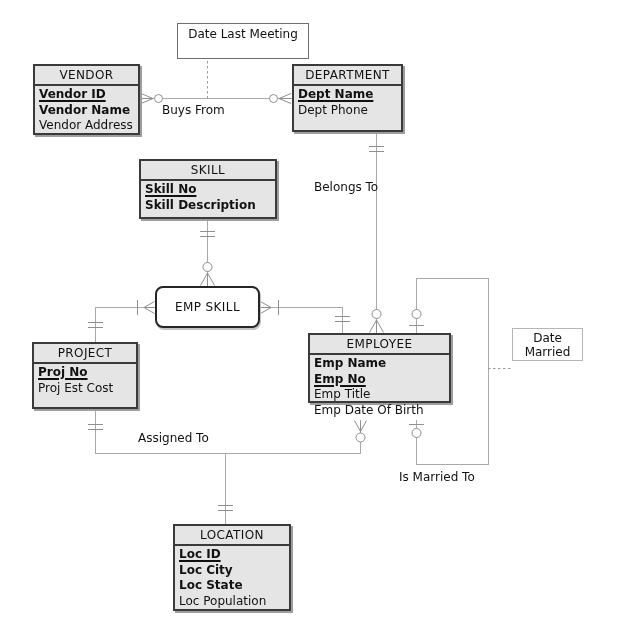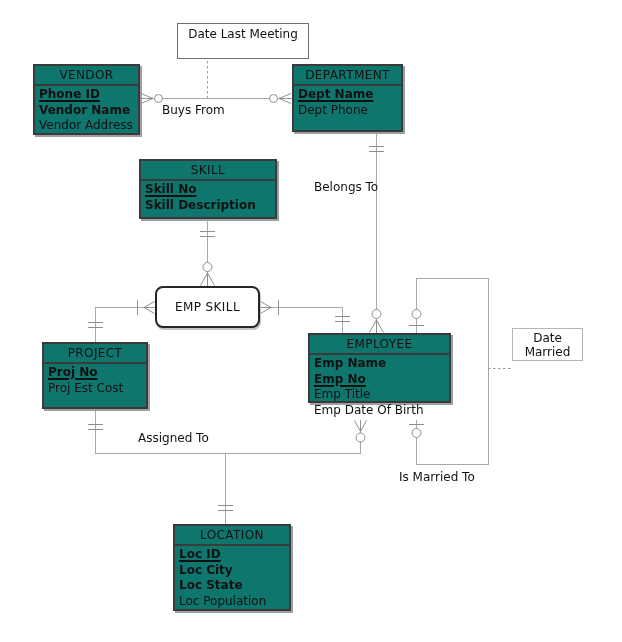--- a/index.html
+++ b/index.html
@@ -1,20 +1,20 @@
 <!DOCTYPE html>
 <html><head>
 <meta charset="utf-8">
 <style>
   html,body{margin:0;padding:0;background:#ffffff;}
   #canvas{position:relative;width:622px;height:642px;background:#ffffff;
           font-family:"DejaVu Sans","Liberation Sans",sans-serif;color:#111;overflow:hidden;}
   svg.overlay{position:absolute;left:0;top:0;}
 
-  .entity{position:absolute;box-sizing:border-box;border:2px solid #3a3a3a;background:#0f766e;
+  .entity{position:absolute;box-sizing:border-box;border:2px solid #3a3a3a;background:#e5e5e5;
           box-shadow:2px 2px 0 #9e9e9e;font-size:12px;}
   .etitle{height:18px;line-height:18px;text-align:center;border-bottom:2px solid #3a3a3a;
           letter-spacing:0.4px;white-space:nowrap;overflow:hidden;}
   .attrs{padding:1px 2px 0 4px;}
   .attr{line-height:15.5px;white-space:nowrap;overflow:hidden;}
   .attr.bold{font-weight:bold;}
   .attr.pk{font-weight:bold;text-decoration:underline;text-decoration-thickness:1.5px;text-underline-offset:2px;}
 
   .assoc{position:absolute;box-sizing:border-box;border:2px solid #262626;border-radius:8px;background:#fff;
          display:flex;align-items:center;justify-content:center;font-size:12px;letter-spacing:0.4px;
@@ -74,21 +74,21 @@
     </g>
   </svg>
 
   <div class="note dark" style="left:139px;top:23px;width:132px;height:36px;margin-left:38px;"><span>Date Last Meeting</span></div>
 
   <div class="note light" style="left:512px;top:328px;width:71px;height:33px;"><span>Date Married</span></div>
 
   <div class="entity" style="left:33px;top:64px;width:107px;height:71px;">
     <div class="etitle">VENDOR</div>
     <div class="attrs">
-      <div class="attr pk">Phone ID</div>
+      <div class="attr pk">Vendor ID</div>
       <div class="attr bold">Vendor Name</div>
       <div class="attr">Vendor Address</div>
     </div>
   </div>
 
   <div class="entity" style="left:292px;top:64px;width:111px;height:68px;">
     <div class="etitle">DEPARTMENT</div>
     <div class="attrs">
       <div class="attr pk">Dept Name</div>
       <div class="attr">Dept Phone</div>
@@ -96,21 +96,21 @@
   </div>
 
   <div class="entity" style="left:139px;top:159px;width:138px;height:60px;">
     <div class="etitle">SKILL</div>
     <div class="attrs">
       <div class="attr pk">Skill No</div>
       <div class="attr bold">Skill Description</div>
     </div>
   </div>
 
-  <div class="entity" style="left:42px;top:342px;width:106px;height:67px;">
+  <div class="entity" style="left:32px;top:342px;width:106px;height:67px;">
     <div class="etitle">PROJECT</div>
     <div class="attrs">
       <div class="attr pk">Proj No</div>
       <div class="attr">Proj Est Cost</div>
     </div>
   </div>
 
   <div class="entity" style="left:308px;top:333px;width:143px;height:70px;">
     <div class="etitle">EMPLOYEE</div>
     <div class="attrs">

